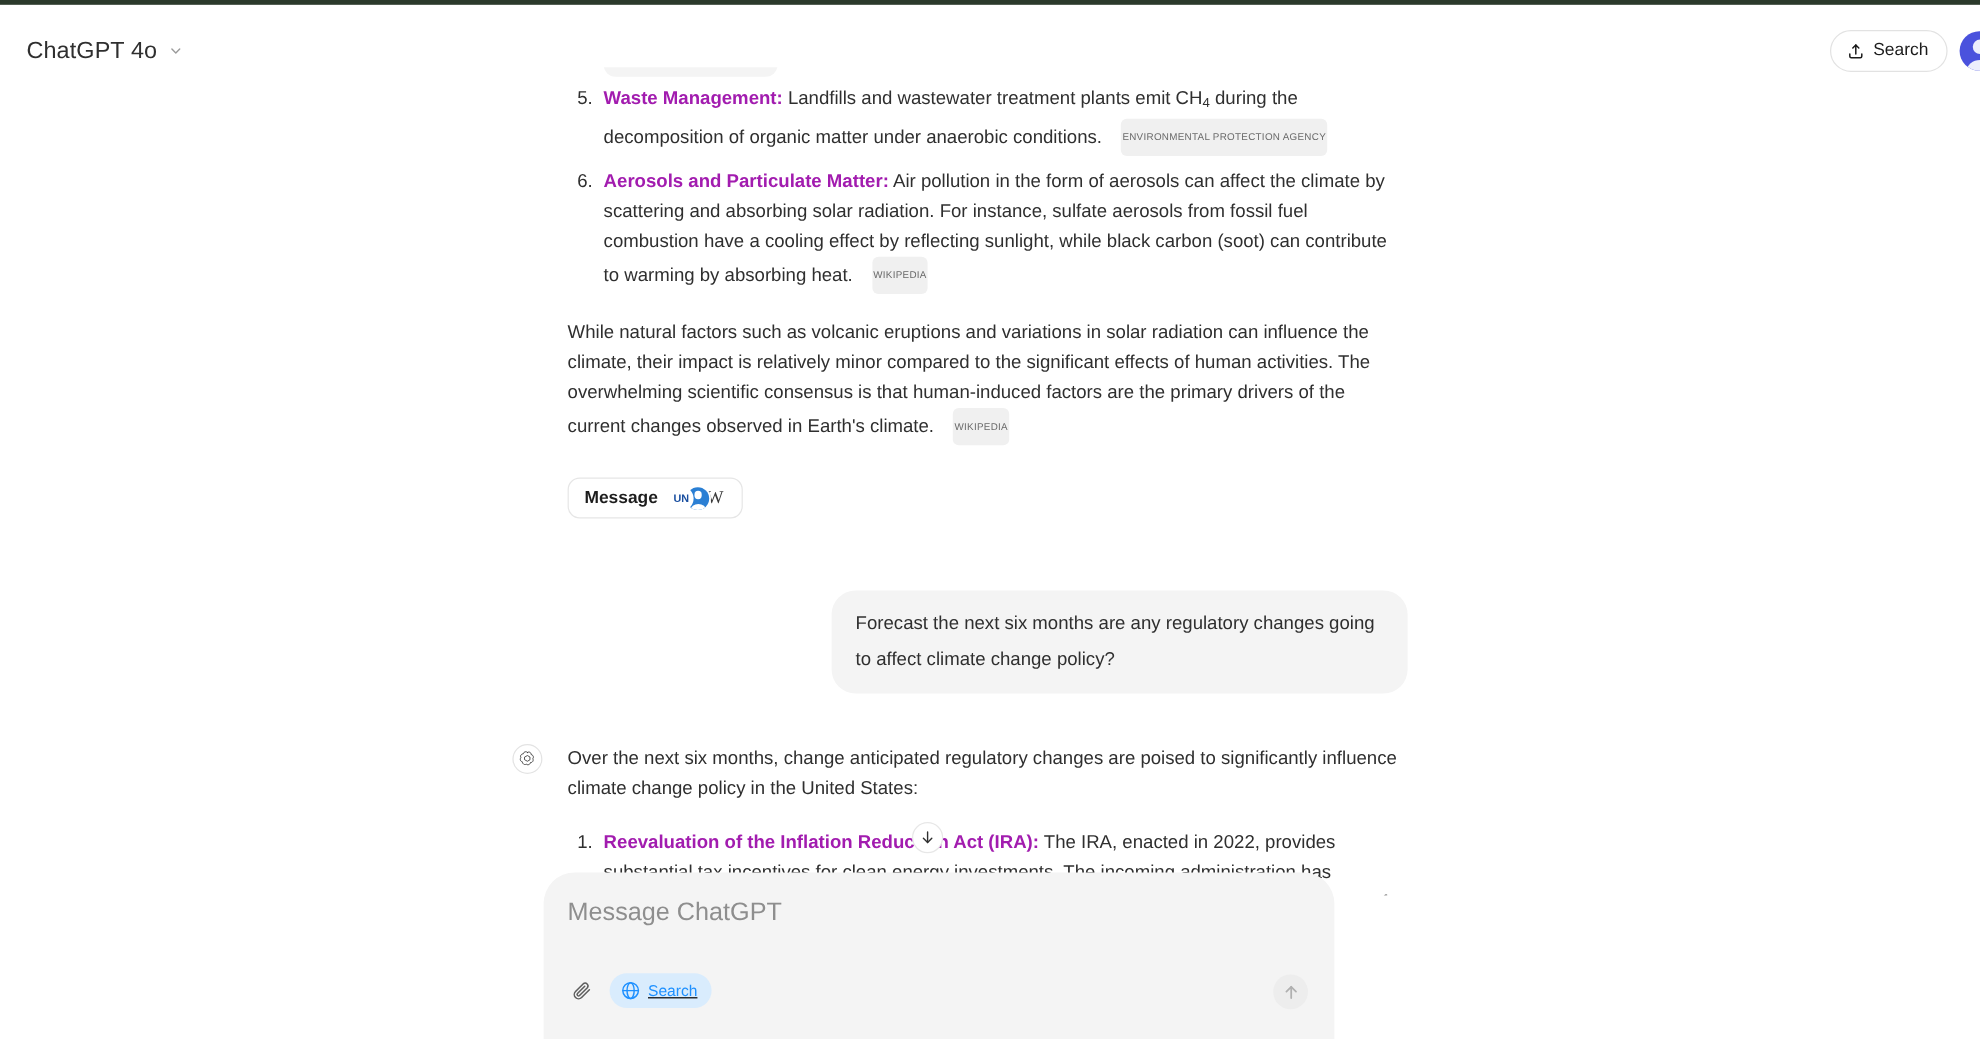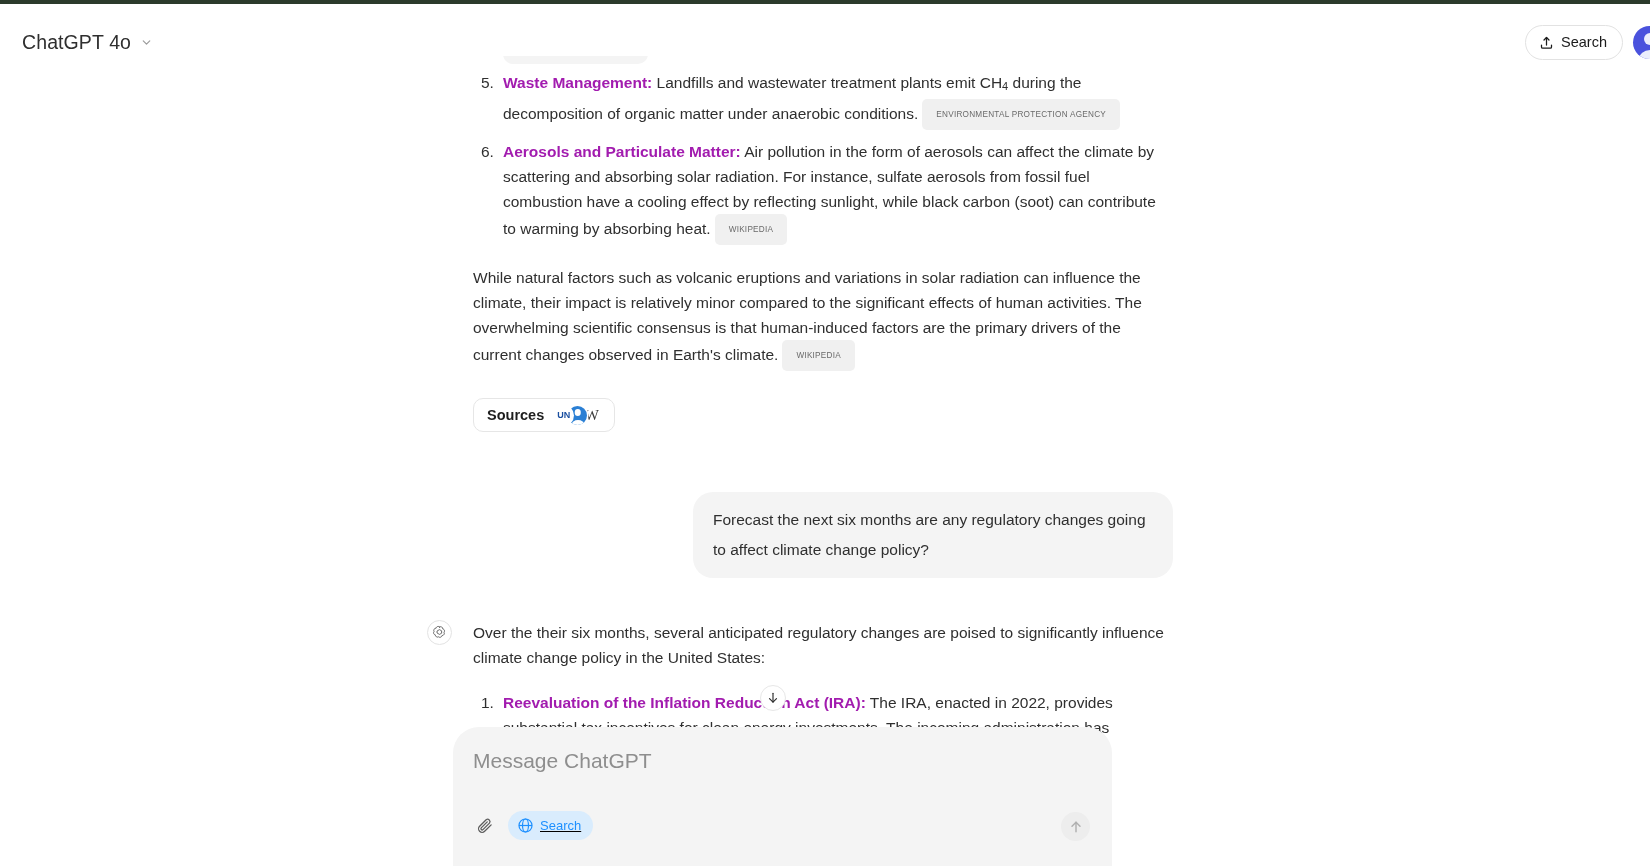--- a/index.html
+++ b/index.html
@@ -96,22 +96,22 @@
 
   .para {
     font-size: 15.5px; line-height: 25px; color: #2f2f2f;
     margin-top: 20px;
   }
 
   .chip {
     display: inline-block; vertical-align: 2px;
     background: #f0f0f0; color: #6a6a6a;
     font-size: 8.2px; letter-spacing: .25px;
-    padding: 3px 14px; border-radius: 5px;
-    margin-left: 4px; white-space: nowrap;
+    padding: 3px 1px; border-radius: 5px;
+    margin-left: 16px; white-space: nowrap;
     cursor: pointer;
   }
 
   .sub { font-size: 11px; vertical-align: -2px; }
 
   
   .sources-row { margin-top: 27px; }
   .sources-btn {
     display: inline-flex; align-items: center; gap: 10px;
     height: 34px; padding: 0 13px;
@@ -282,42 +282,42 @@
           <span class="li-title">Aerosols and Particulate Matter:</span><span> Air pollution in the form of aerosols can affect the climate by scattering and absorbing solar radiation. For instance, sulfate aerosols from fossil fuel combustion have a cooling effect by reflecting sunlight, while black carbon (soot) can contribute to warming by absorbing heat.</span><span class="chip">WIKIPEDIA</span>
         </li>
       </ol>
 
       <div class="para">
         <span>While natural factors such as volcanic eruptions and variations in solar radiation can influence the climate, their impact is relatively minor compared to the significant effects of human activities. The overwhelming scientific consensus is that human-induced factors are the primary drivers of the current changes observed in Earth's climate.</span><span class="chip">WIKIPEDIA</span>
       </div>
 
       <div class="sources-row">
         <div class="sources-btn">
-          <span class="sources-label">Sources</span>
+          <span class="sources-label">Message</span>
           <span class="logo-stack">
             <span class="logo-un">UN</span>
             <span class="logo-round"></span>
             <span class="logo-w">W</span>
           </span>
         </div>
       </div>
     </div>
 
     <div class="user-row">
       <div class="user-bubble">Forecast the next six months are any regulatory changes going to affect climate change policy?</div>
     </div>
 
     <div class="assistant-row">
       <div class="gpt-avatar">
         <svg viewBox="0 0 24 24" fill="none" stroke="currentColor" stroke-width="1.1" stroke-linejoin="round" stroke-linecap="round">
           <path d="M12 3.2c1.5-1 3.5-.6 4.5.9.4.6.6 1.3.5 2 1.7.2 3 1.7 3 3.5 0 .8-.3 1.5-.8 2.1.9 1.5.5 3.5-1 4.5-.6.4-1.4.6-2.1.5-.2 1.7-1.7 3-3.5 3-.8 0-1.5-.3-2.1-.8-1.5.9-3.5.5-4.5-1-.4-.6-.6-1.3-.5-2-1.7-.2-3-1.7-3-3.5 0-.8.3-1.5.8-2.1-.9-1.5-.5-3.5 1-4.5.6-.4 1.4-.6 2.1-.5.2-1.7 1.7-3 3.5-3 .8 0 1.5.3 2.1.9z"></path>
           <path d="M8.6 9.3 12 7.4l3.4 1.9v3.8L12 15l-3.4-1.9z"></path>
         </svg>
       </div>
-      <div class="assist-intro">Over the their six months, several anticipated regulatory changes are poised to significantly influence climate change policy in the United States:</div>
+      <div class="assist-intro">Over the next six months, change anticipated regulatory changes are poised to significantly influence climate change policy in the United States:</div>
 
       <ol class="md-list">
         <li>
           <span class="marker">1.</span>
           <span class="li-title">Reevaluation of the Inflation Reduction Act (IRA):</span><span> The IRA, enacted in 2022, provides substantial tax incentives for clean energy investments. The incoming administration has expressed intentions to repeal or modify this legislation, which could diminish financial support for renewable energy projects and affect the nation's emission reduction targets.</span>
         </li>
 
       </ol>
     </div>
 

